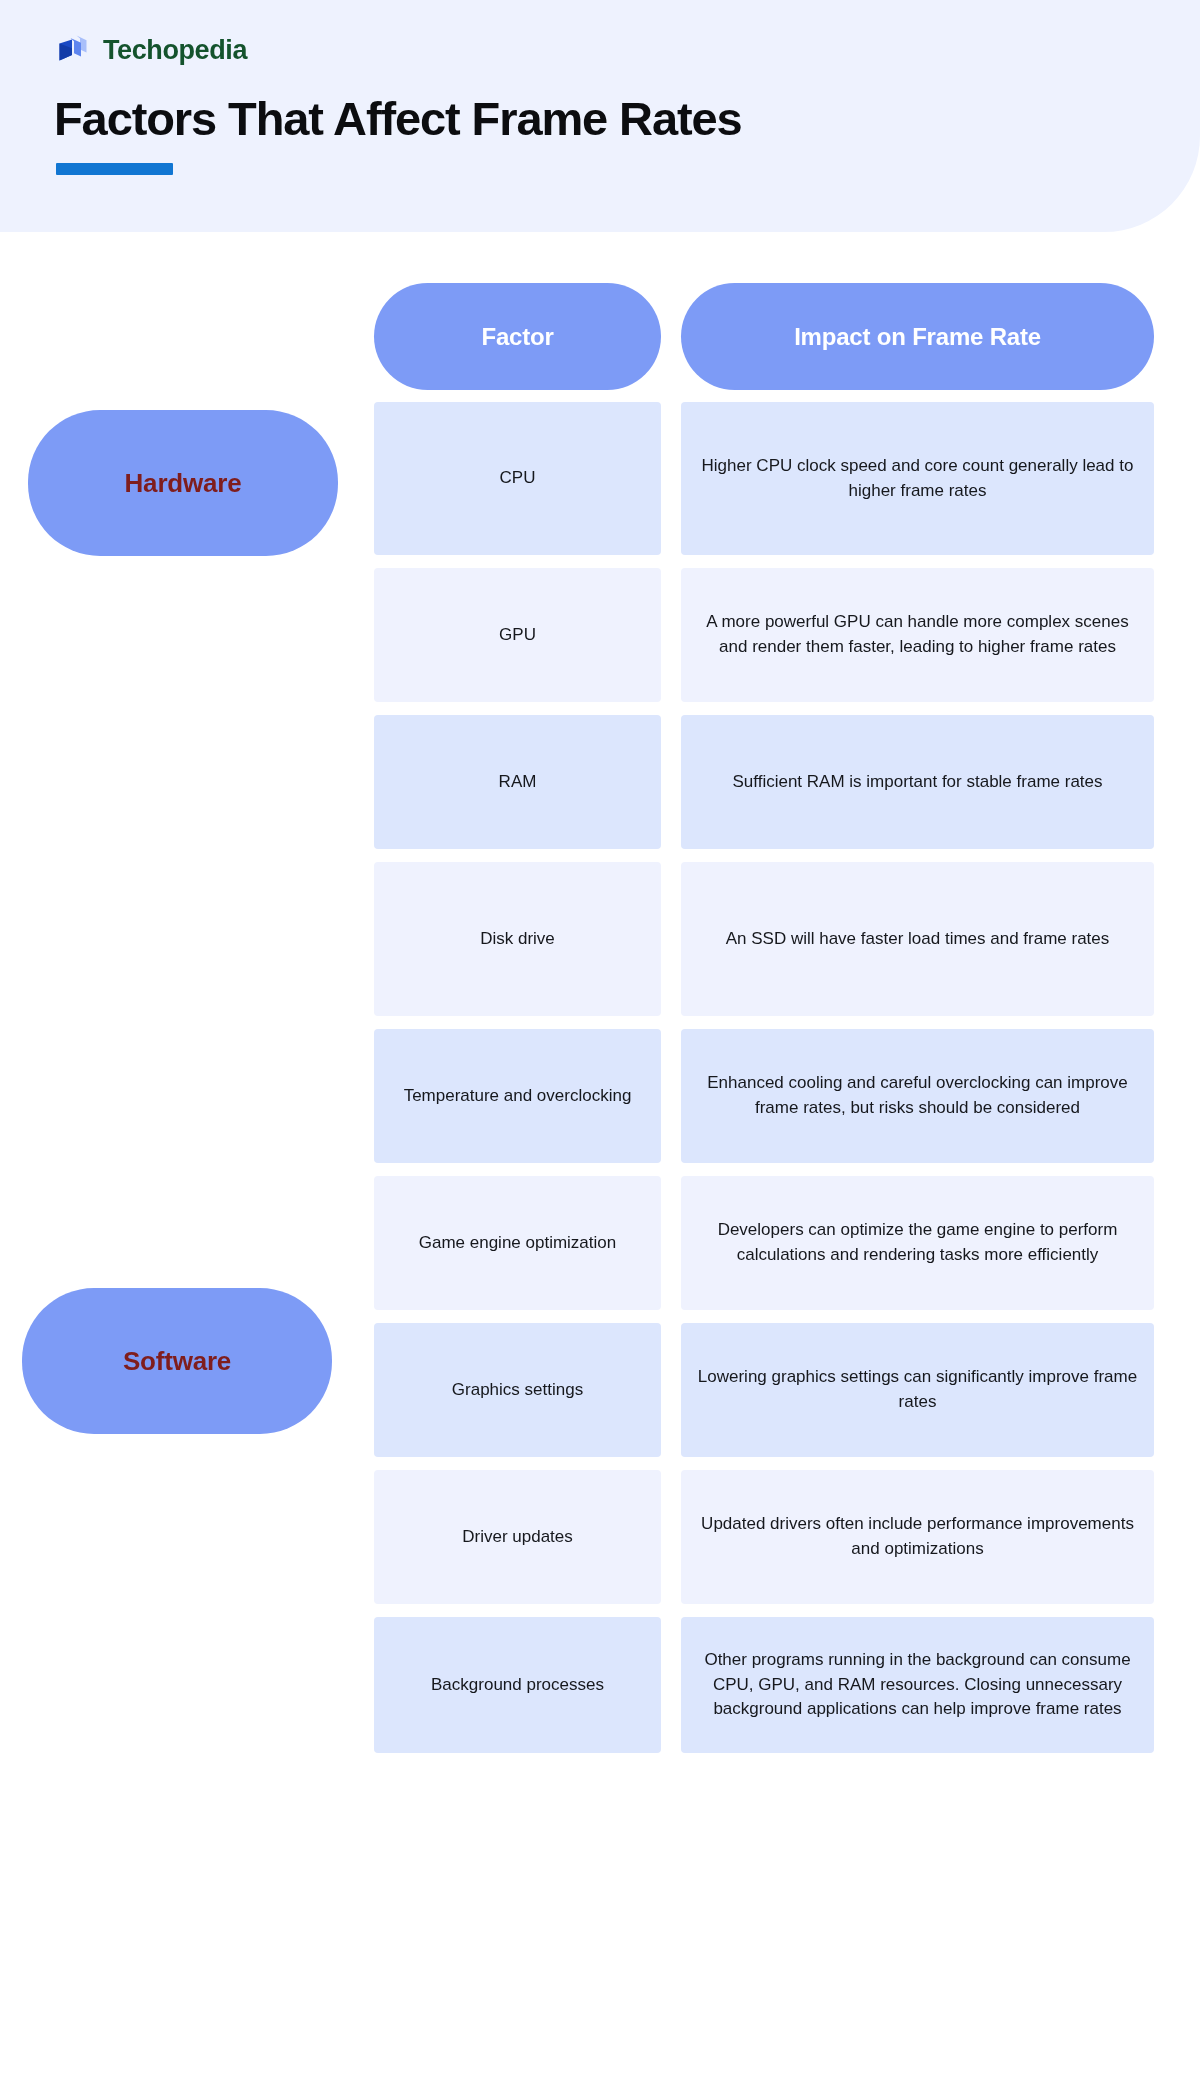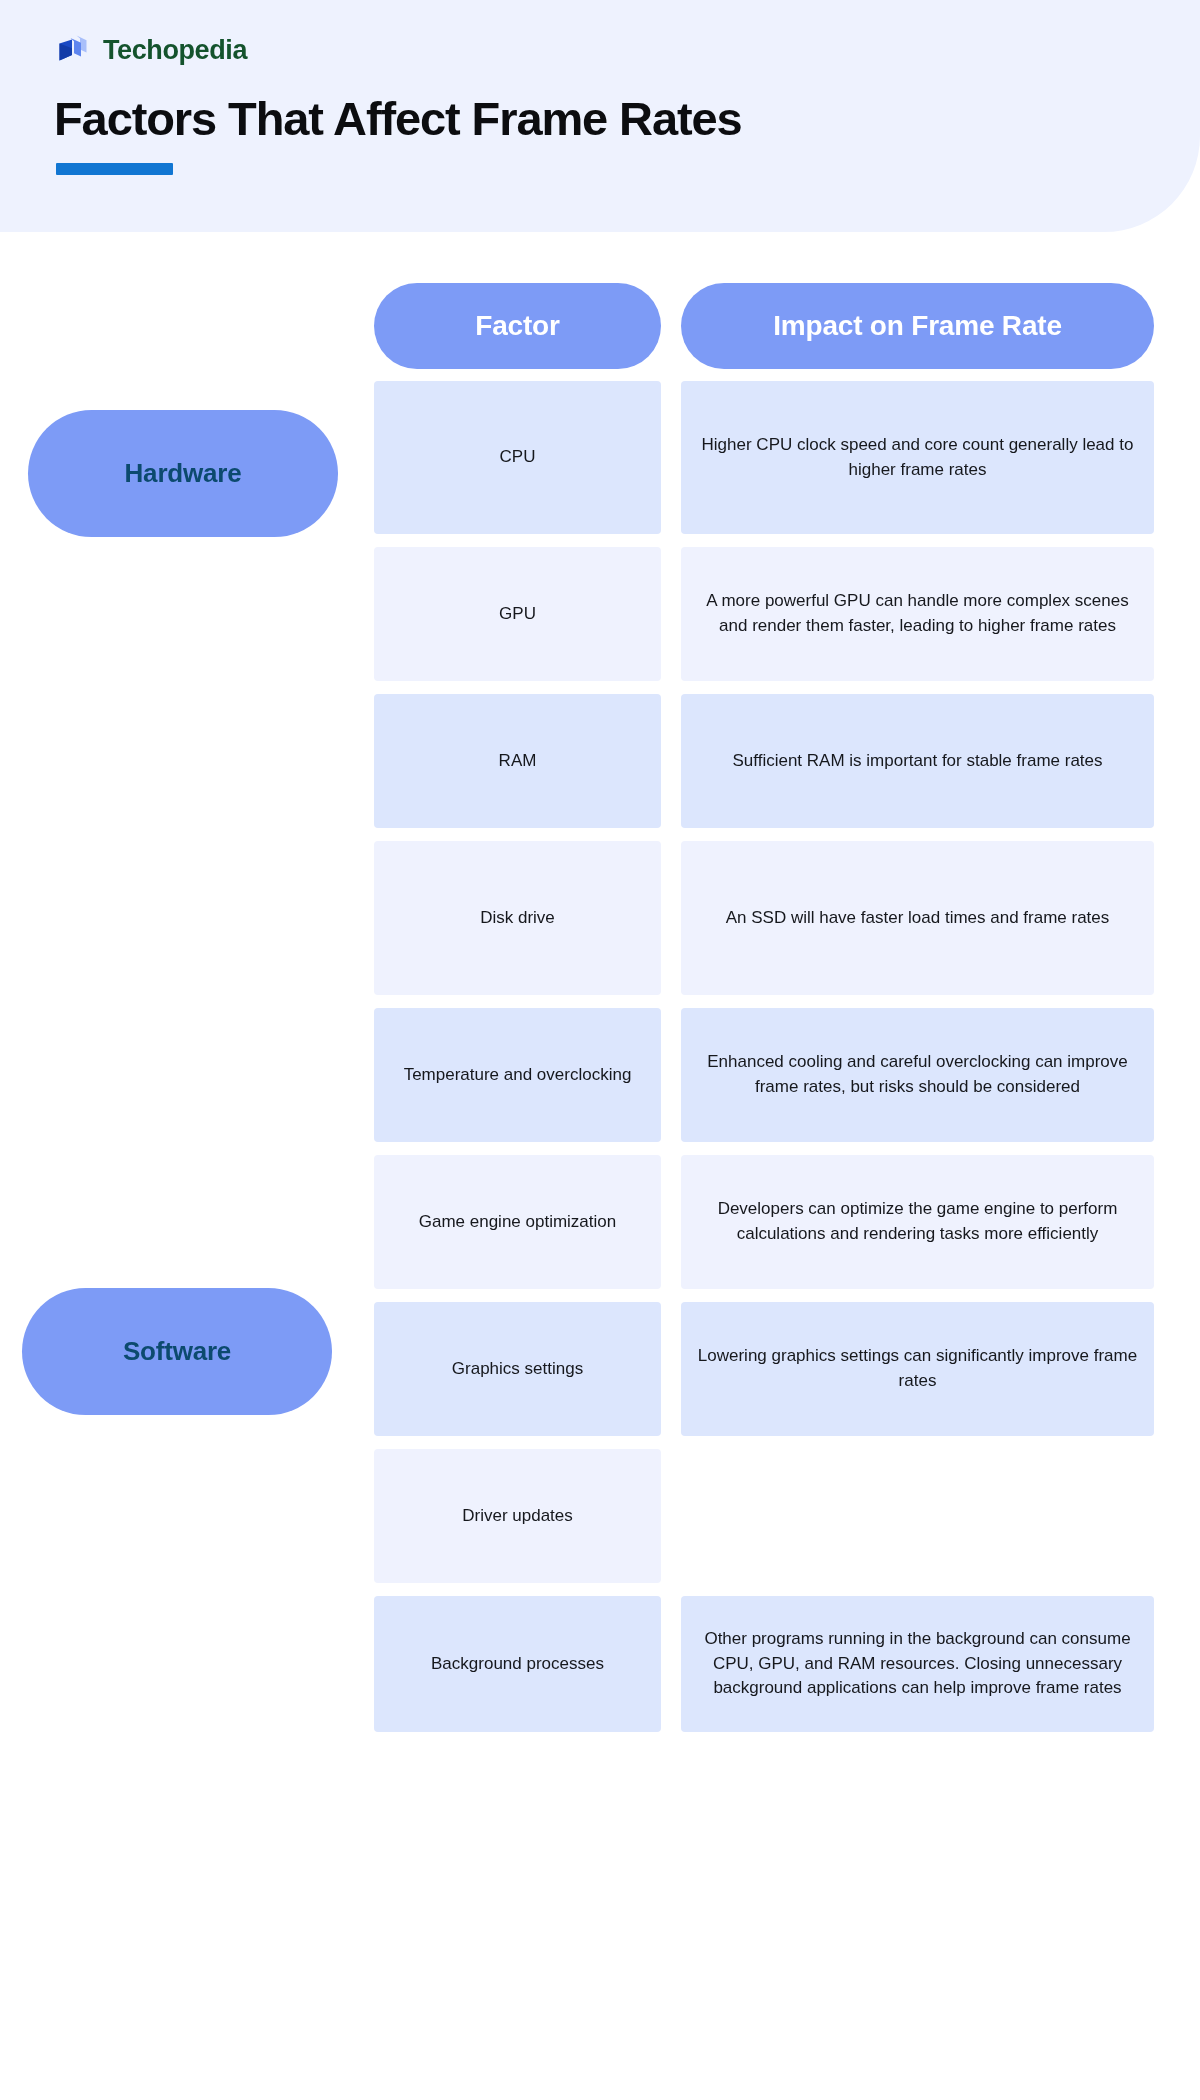--- a/index.html
+++ b/index.html
@@ -104,36 +104,36 @@
     border-radius: 999px;
     color: #ffffff;
     font-weight: bold;
     display: flex;
     align-items: center;
     justify-content: center;
     text-align: center;
   }
 
   .head-pill {
-    height: 86px;
-    font-size: 28px;
+    height: 107px;
+    font-size: 24px;
     letter-spacing: -0.2px;
   }
 
   .col-factor   { width: 287px; flex: 0 0 287px; }
   .col-impact   { width: 473px; flex: 0 0 473px; }
 
   
   .group-pill {
     position: absolute;
     width: 310px;
-    height: 127px;
+    height: 146px;
     border-radius: 72px;
     background: #7d9bf6;
-    color: #0c4a6e;
+    color: #7f1d1d;
     font-size: 26px;
     font-weight: bold;
     display: flex;
     align-items: center;
     justify-content: center;
     letter-spacing: -0.2px;
   }
 
   .group-hardware { left: 28px; top: 410px; }
   .group-software { left: 22px; top: 1288px; }
@@ -240,20 +240,21 @@
       <div class="cell cell-impact col-impact">Developers can optimize the game engine to perform calculations and rendering tasks more efficiently</div>
     </div>
 
     <div class="row data-row shade-a h-gfx">
       <div class="cell cell-factor col-factor">Graphics settings</div>
       <div class="cell cell-impact col-impact">Lowering graphics settings can significantly improve frame rates</div>
     </div>
 
     <div class="row data-row shade-b h-drv">
       <div class="cell cell-factor col-factor">Driver updates</div>
+      <div class="cell cell-impact col-impact">Updated drivers often include performance improvements and optimizations</div>
     </div>
 
     <div class="row data-row shade-a h-bg">
       <div class="cell cell-factor col-factor">Background processes</div>
       <div class="cell cell-impact col-impact">Other programs running in the background can consume CPU, GPU, and RAM resources. Closing unnecessary background applications can help improve frame rates</div>
     </div>
 
   </div>
 </div>
 

